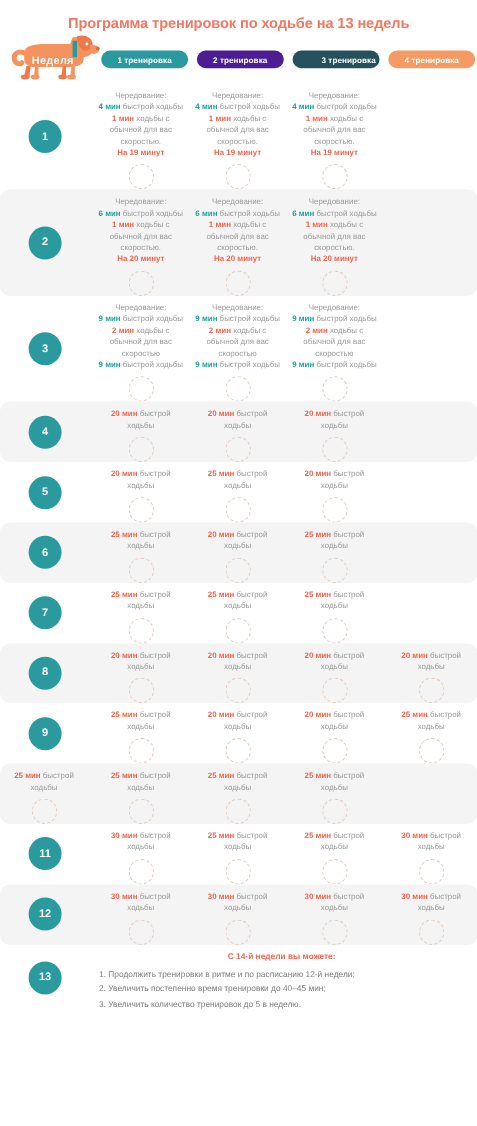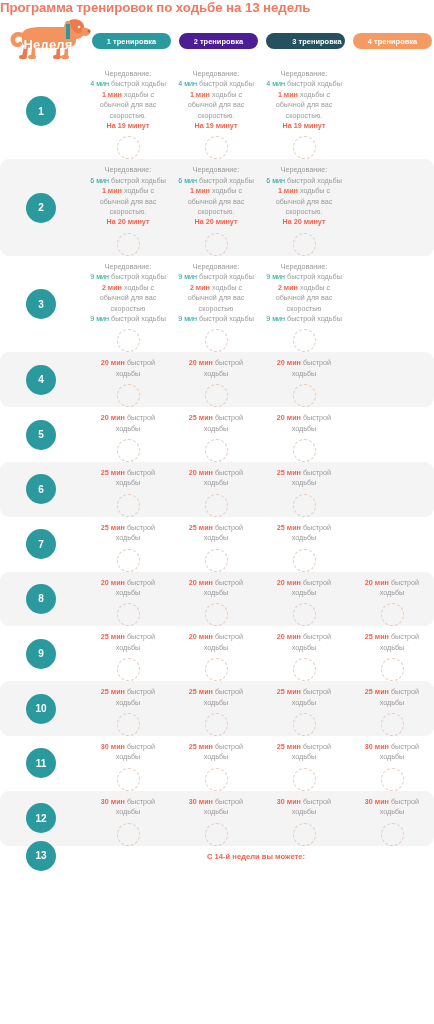--- a/index.html
+++ b/index.html
@@ -7,45 +7,46 @@
   body {
     width:434px; height:1024px;
     font-family:"Liberation Sans","DejaVu Sans",sans-serif;
     color:#8a8a8a;
     position:relative;
     overflow:hidden;
   }
 
   
   .title {
-    text-align:left;
+    text-align:center;
     font-size:13.3px;
     font-weight:bold;
     color:#ef7963;
     letter-spacing:-0.1px;
+    padding-top:13px;
     white-space:nowrap;
   }
 
   
   .header {
     position:relative;
     height:38px;
     margin-top:6px;
   }
   .dog {
     position:absolute;
     left:8px; top:-6px;
     width:84px; height:46px;
   }
   .week-label {
     position:absolute;
     left:20px; top:16px;
     width:56px;
     text-align:center;
-    font-size:13px;
+    font-size:10px;
     font-weight:bold;
     color:#ffffff;
     letter-spacing:.2px;
     z-index:3;
     text-shadow:0 0 1px rgba(150,70,30,.35);
   }
   .pills {
     position:absolute;
     left:92px; top:12px;
     width:340px;
@@ -102,21 +103,21 @@
     margin-right:8px;
     padding-top:6px;
     text-align:center;
     font-size:7.2px;
     line-height:10.4px;
     color:#9a9a9a;
     position:relative;
   }
   .cell:last-child { margin-right:0; }
   .cell.empty { }
-  .hl-teal { color:#1fa39a; font-weight:normal; }
+  .hl-teal { color:#1fa39a; font-weight:bold; }
   .hl-coral { color:#f4634c; font-weight:bold; }
   .plain { color:#9a9a9a; font-weight:normal; }
 
   .check {
     width:23px; height:23px;
     border-radius:50%;
     border:1px dashed #e6cdbf;
     margin:5px auto 0 auto;
   }
 
@@ -444,23 +445,20 @@
           <div class="check"></div>
         </div>
         <div class="cell">
           <div><span class="hl-coral">25 мин</span><span class="plain"> быстрой</span></div>
           <div><span class="plain">ходьбы</span></div>
           <div class="check"></div>
         </div>
       </div>
     </div>
     <div class="row shaded">
-      <div class="badge-cell">
-        <div class="badge">10</div>
-      </div>
       <div class="cells">
         <div class="cell">
           <div><span class="hl-coral">25 мин</span><span class="plain"> быстрой</span></div>
           <div><span class="plain">ходьбы</span></div>
           <div class="check"></div>
         </div>
         <div class="cell">
           <div><span class="hl-coral">25 мин</span><span class="plain"> быстрой</span></div>
           <div><span class="plain">ходьбы</span></div>
           <div class="check"></div>
@@ -532,14 +530,19 @@
       </div>
     </div>
   </div>
 
 <div class="notes-row">
   <div class="badge-cell">
     <div class="badge">13</div>
   </div>
   <div class="notes">
     <div class="notes-title">С 14-й недели вы можете:</div>
+    <ol id="notes-list">
+        <li>1. Продолжить тренировки в ритме и по расписанию 12-й недели;</li>
+        <li>2. Увеличить постепенно время тренировки до 40–45 мин;</li>
+        <li>3. Увеличить количество тренировок до 5 в неделю.</li>
+      </ol>
   </div>
 </div>
 
 </body></html>

